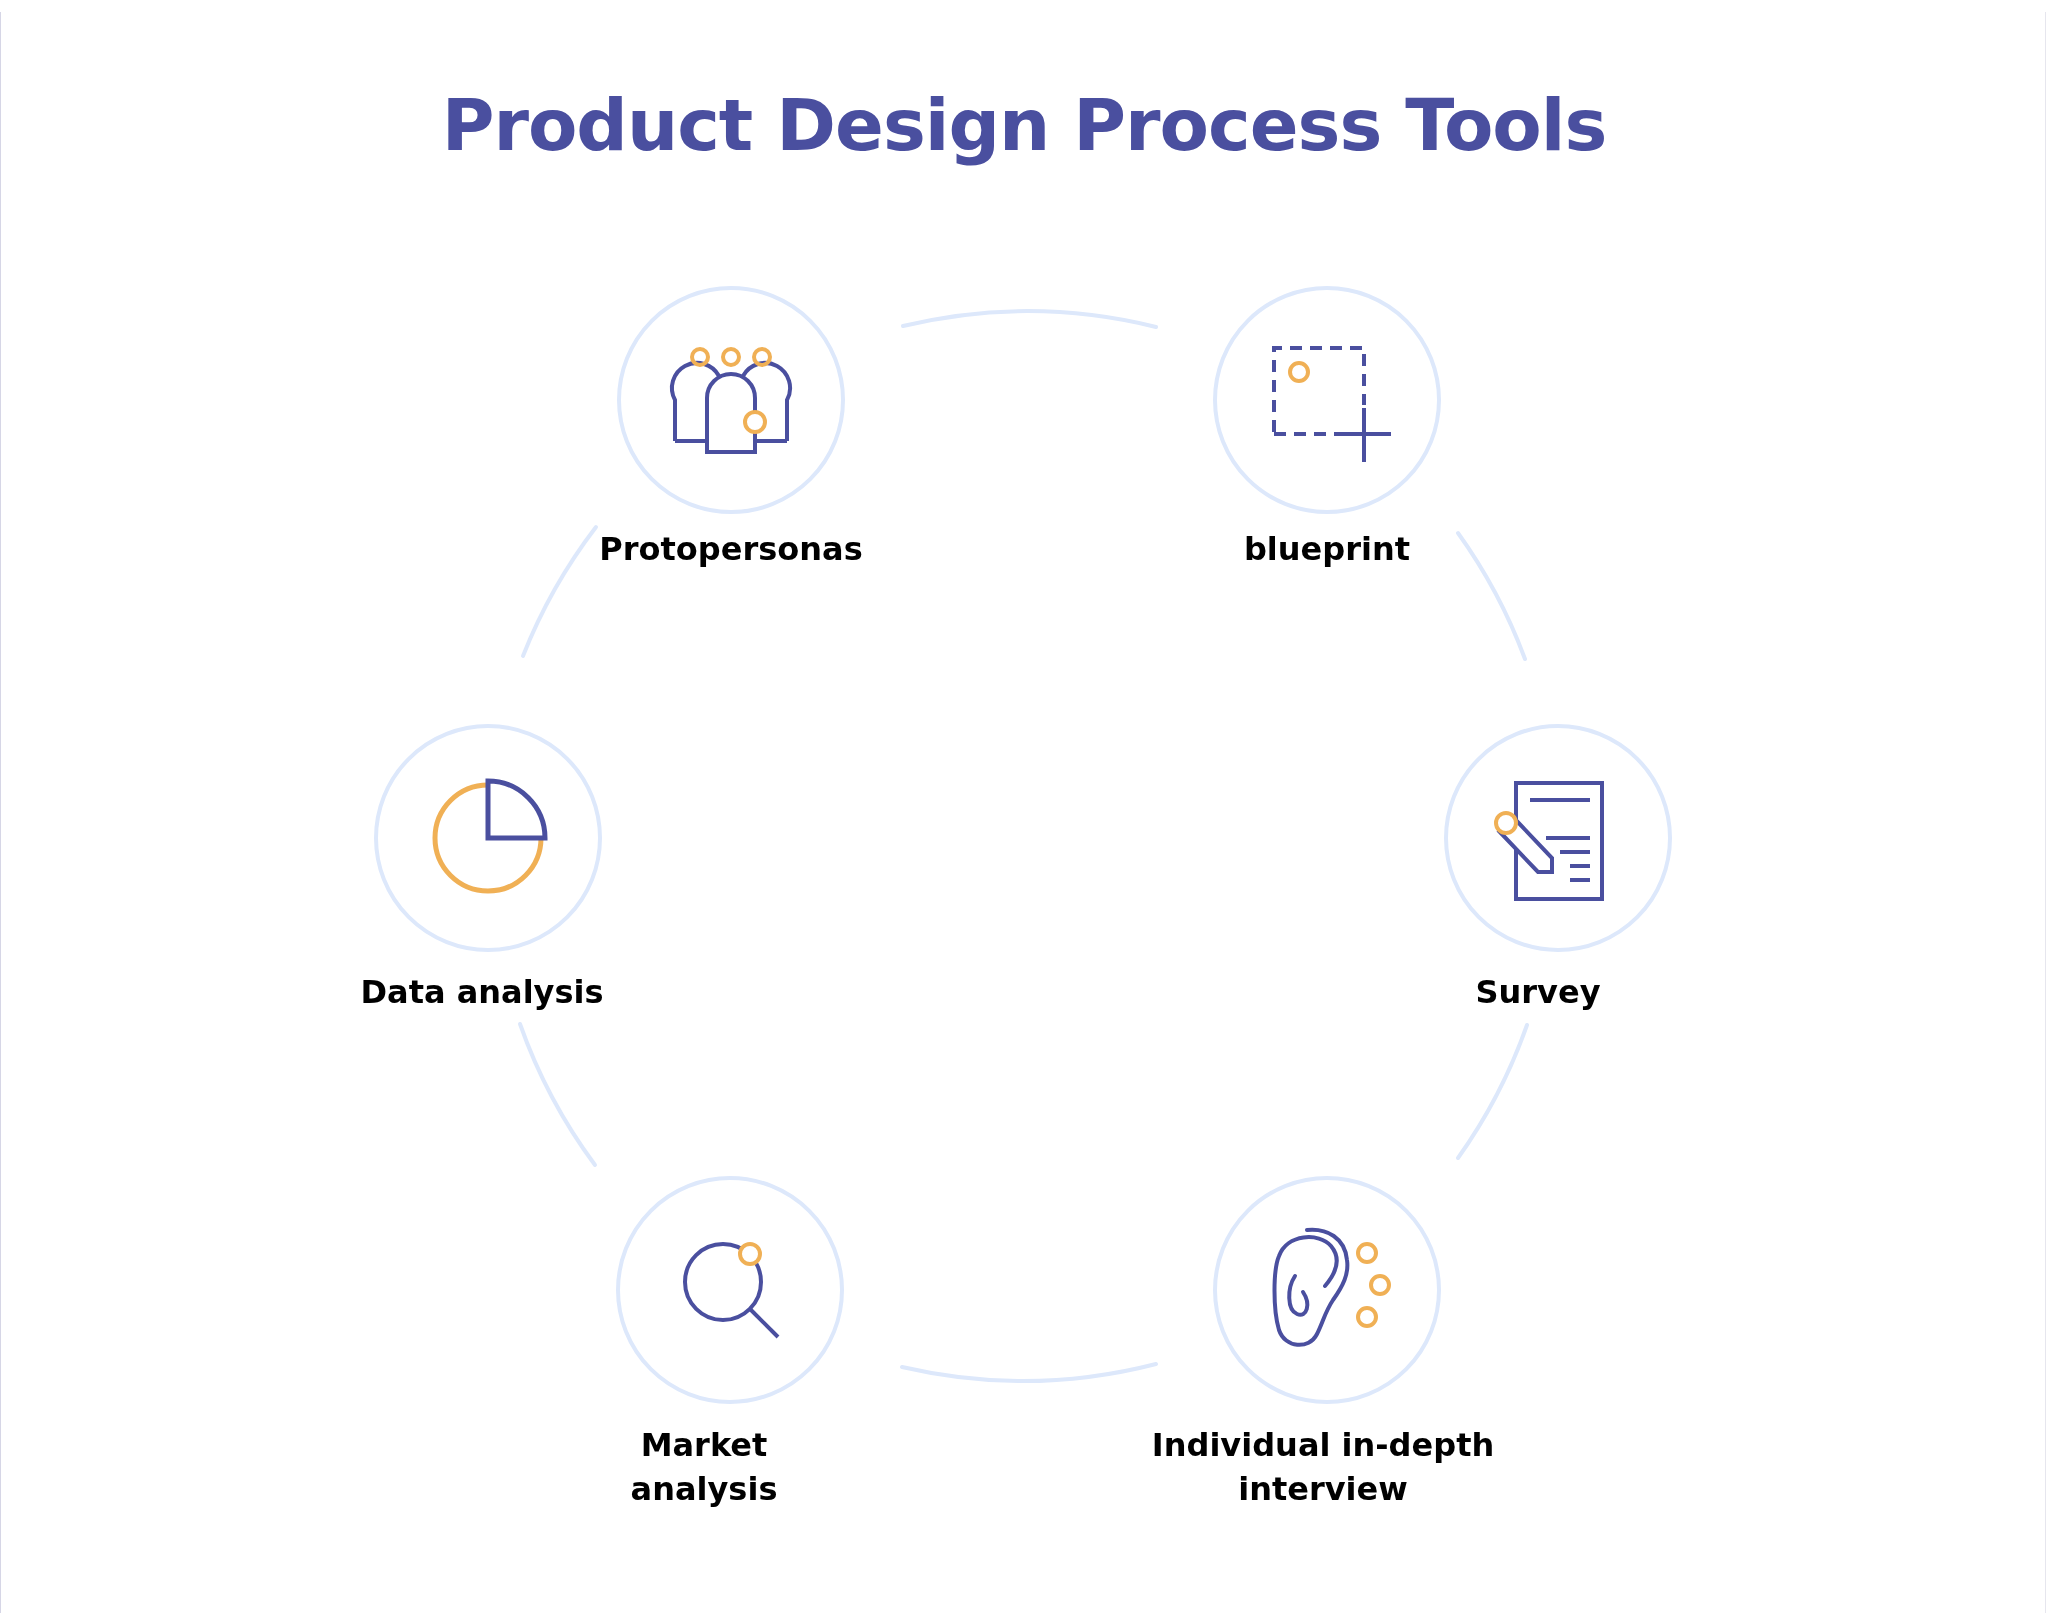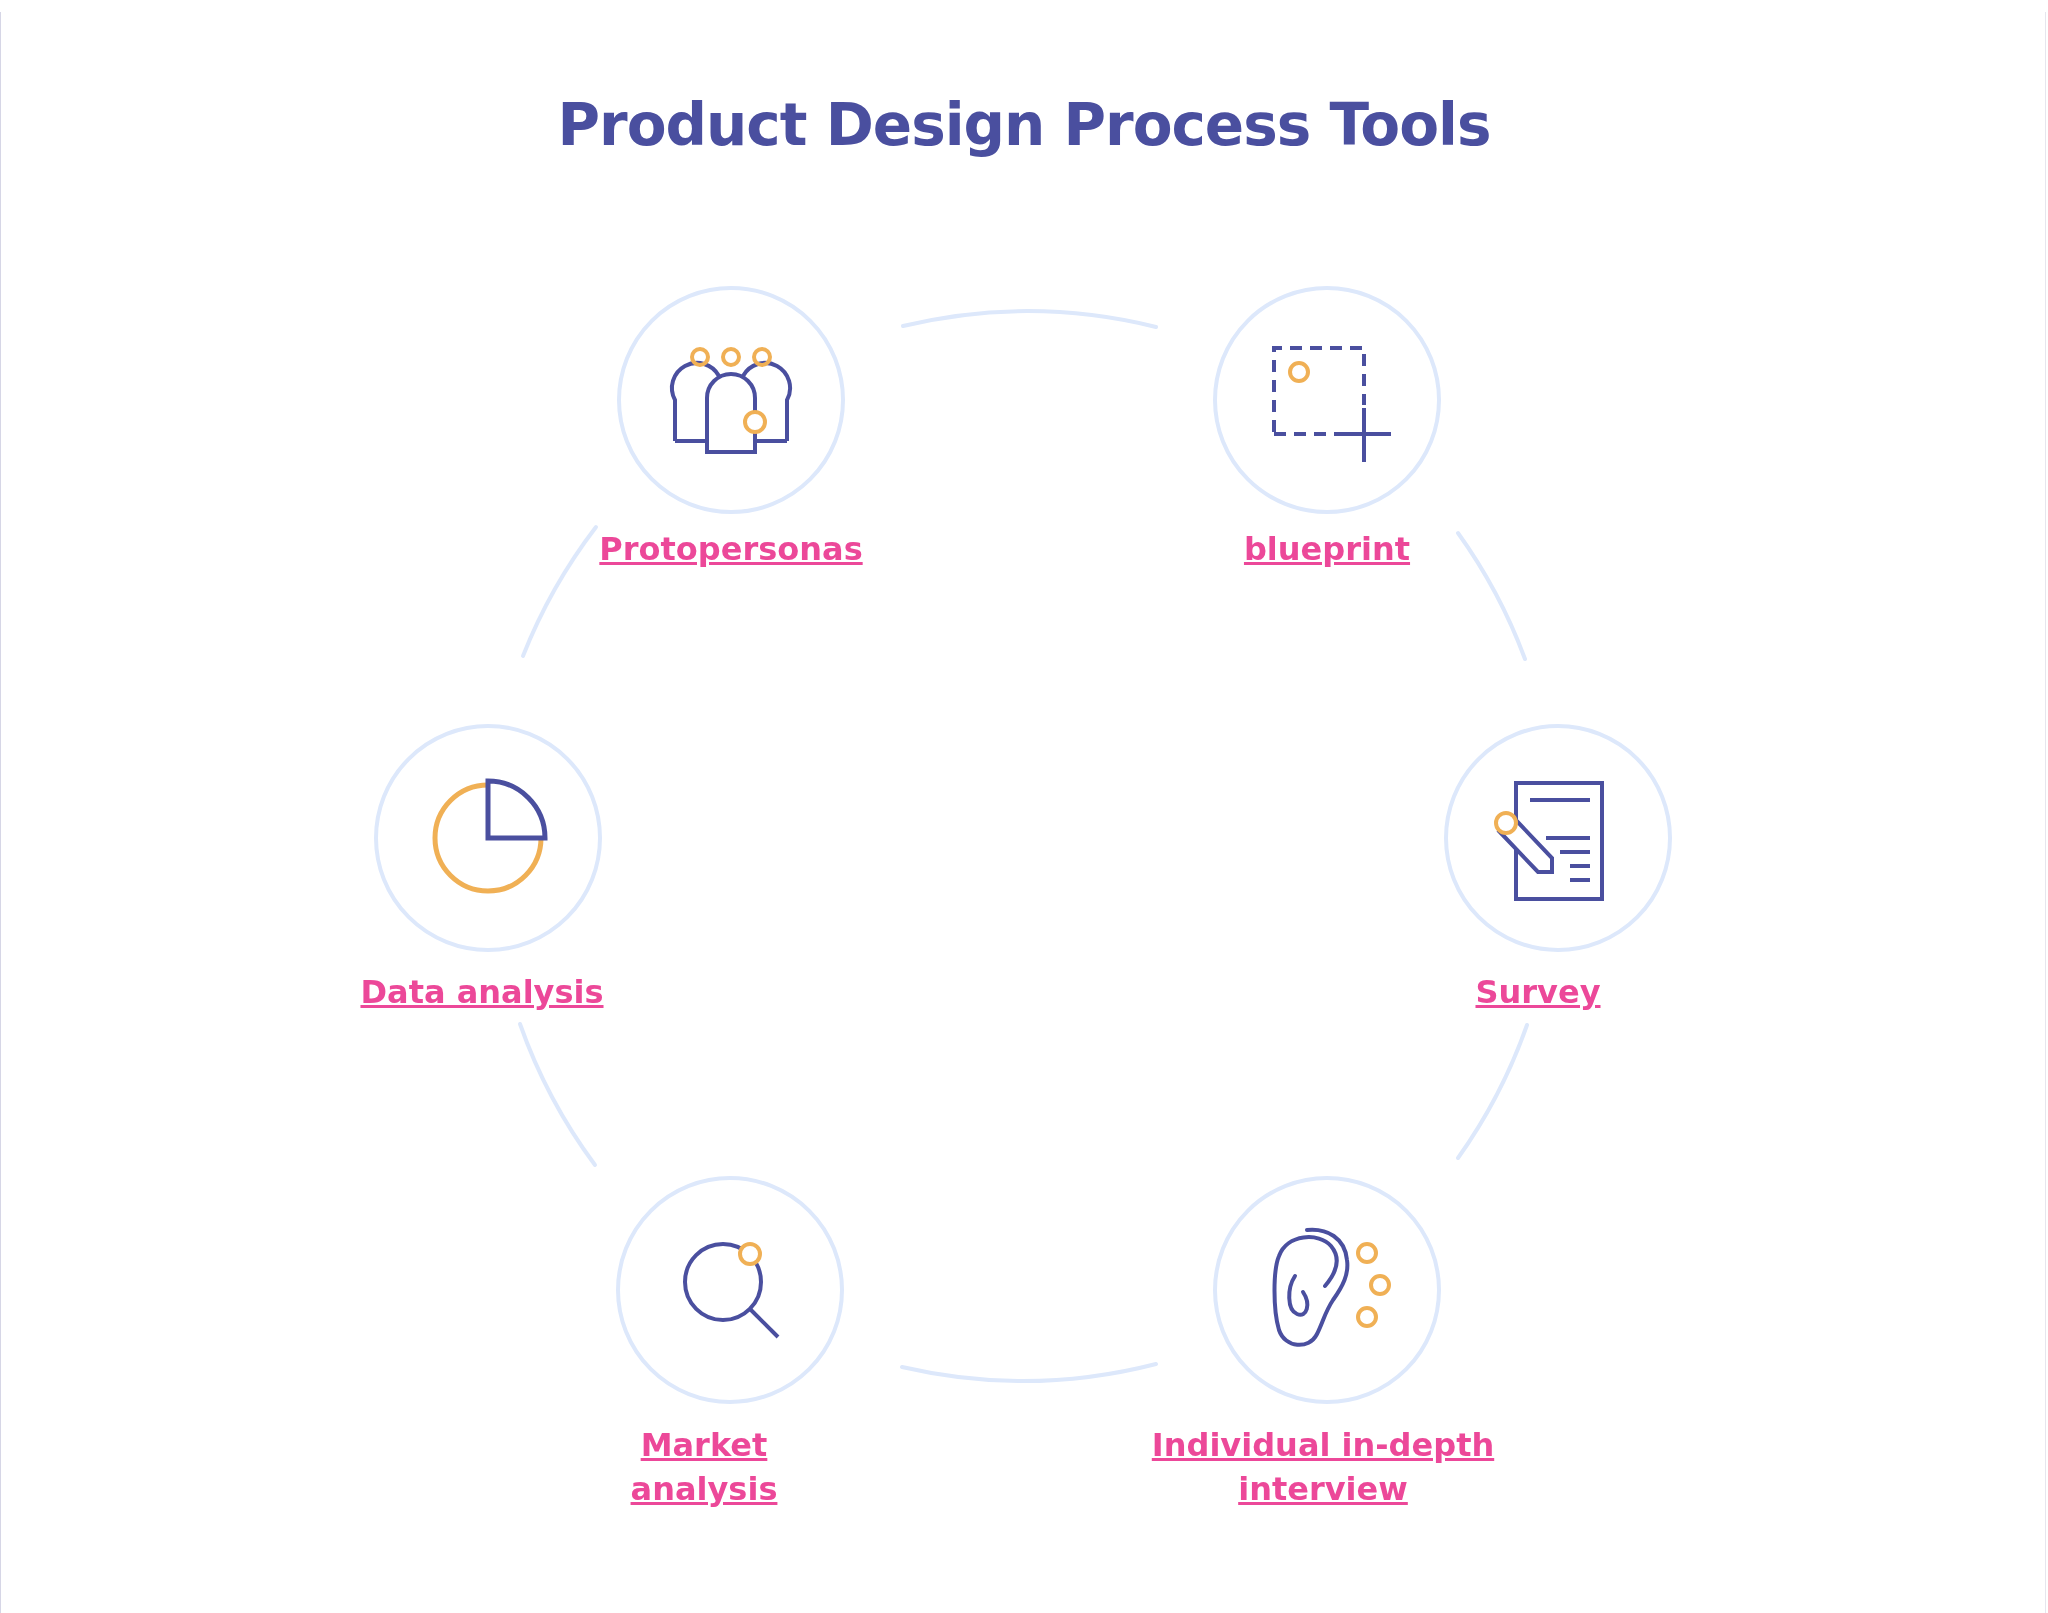--- a/index.html
+++ b/index.html
@@ -1,25 +1,25 @@
 <!DOCTYPE html>
 <html><head>
 <meta charset="utf-8">
 <style>
   html, body { margin: 0; padding: 0; background: #ffffff; }
   body { width: 2048px; height: 1613px; position: relative; overflow: hidden;
          font-family: "DejaVu Sans", "Liberation Sans", sans-serif; }
   .frame { position: absolute; left: 0; top: 12px; width: 2046px; height: 1601px;
            border-left: 1px solid #d6d6e6; border-right: 1px solid #e6e6ee; box-sizing: border-box; }
   .title { position: absolute; left: 0; top: 70px; width: 2048px; text-align: center;
-           font-size: 58px; font-weight: bold; color: #4a4f9f; letter-spacing: -1px;
+           font-size: 72px; font-weight: bold; color: #4a4f9f; letter-spacing: -1px;
            line-height: 110px; white-space: nowrap; }
   svg.stage { position: absolute; left: 0; top: 0; }
-  .label { position: absolute; width: 420px; text-align: center; color: #ec4899;
-           font-size: 32px; font-weight: bold; line-height: 44px; text-decoration: underline; }
+  .label { position: absolute; width: 420px; text-align: center; color: #000000;
+           font-size: 32px; font-weight: bold; line-height: 44px; }
   .label span { display: block; }
 </style>
 </head>
 <body>
 
 <div class="frame"></div>
 
 <div class="title">Product Design Process Tools</div>
 
 <svg class="stage" width="2048" height="1613" viewBox="0 0 2048 1613">

